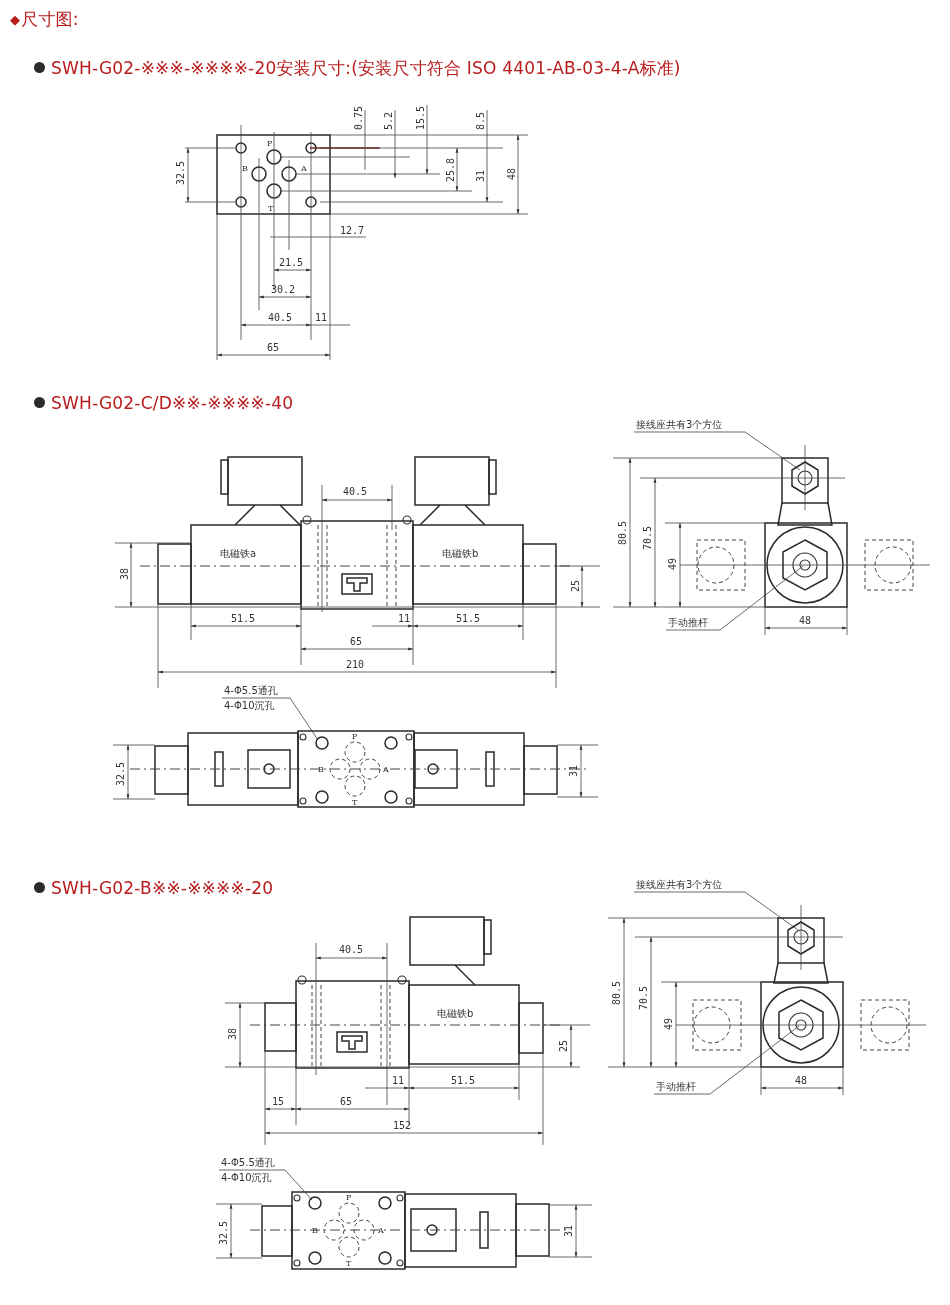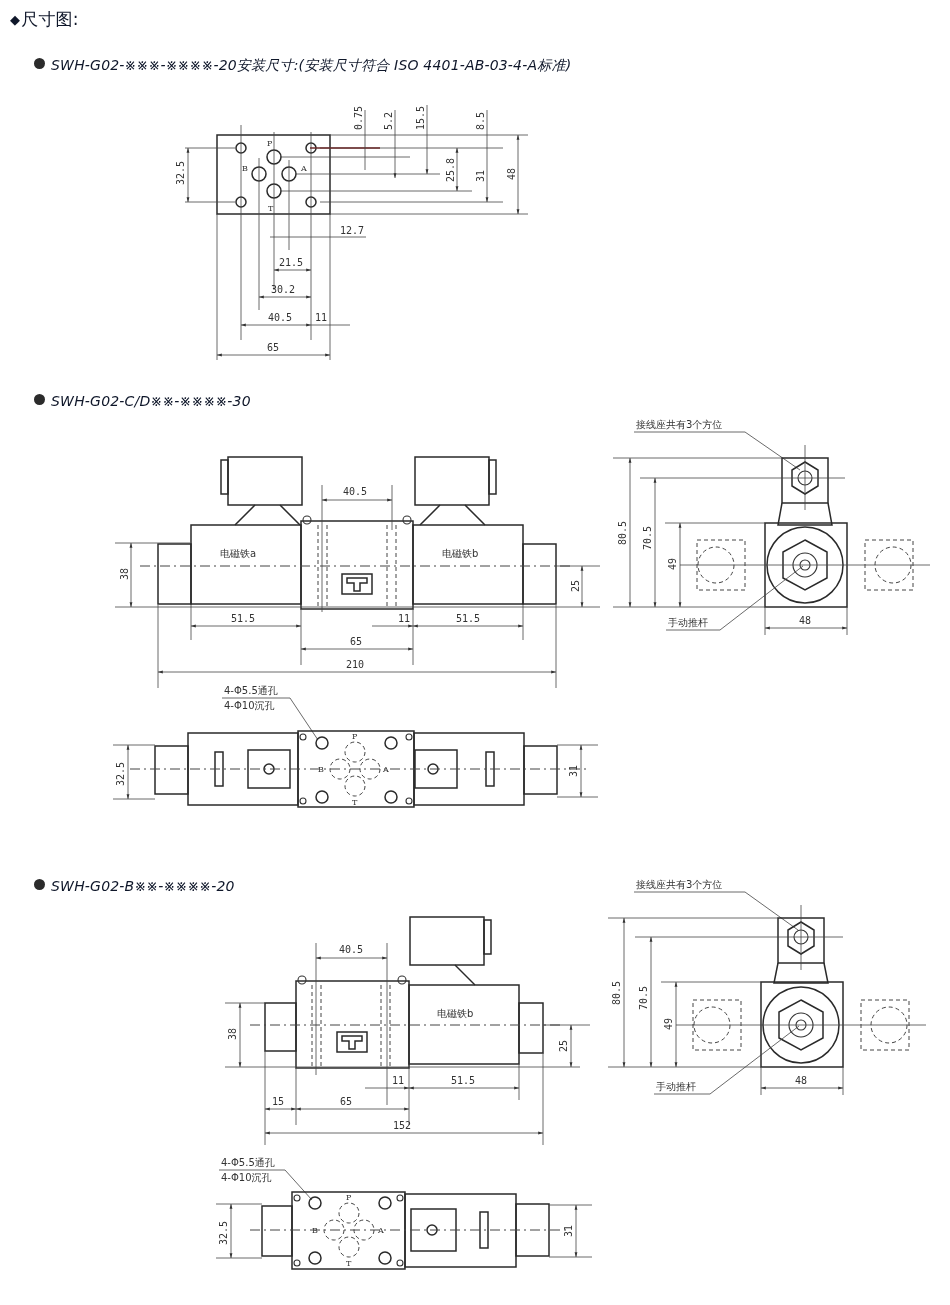--- a/index.html
+++ b/index.html
@@ -1,19 +1,19 @@
 <!DOCTYPE html>
 <html><head>
 <meta charset="utf-8">
 <style>
   html, body { margin: 0; padding: 0; background: #ffffff; }
   body { width: 950px; height: 1305px; position: relative; overflow: hidden; font-family: "DejaVu Sans", sans-serif; color: #2a2a2a; }
-  .heading { position: absolute; font-family: "DejaVu Sans", sans-serif; color: #0f172a; white-space: nowrap; letter-spacing: 0.2px; }
+  .heading { position: absolute; font-family: "DejaVu Sans", sans-serif; color: #b91c1c; white-space: nowrap; letter-spacing: 0.2px; }
   .h-main { left: 10px; top: 8px; font-size: 17px; }
-  .h-sec { font-size: 14px; font-style: italic; }
+  .h-sec { font-size: 17px; }
   .bullet { display: inline-block; width: 11px; height: 11px; border-radius: 50%; background: #2b2b2b; margin-right: 6px; vertical-align: 1px; }
   .diamond { display: inline-block; font-size: 13px; margin-right: 1px; vertical-align: 1px; }
   svg { position: absolute; left: 0; top: 0; }
   .ln { stroke: #333; stroke-width: 1.1; fill: none; }
   .thk { stroke: #2a2a2a; stroke-width: 1.5; fill: none; }
   .dash { stroke: #444; stroke-width: 1; fill: none; stroke-dasharray: 10 4 2 4; }
   .hid { stroke: #444; stroke-width: 1; fill: none; stroke-dasharray: 4 3; }
   .dim { stroke: #444; stroke-width: 0.8; fill: none; }
   .txt { font-family: "DejaVu Sans Mono", monospace; font-size: 10px; fill: #333; }
   .cn { font-family: "DejaVu Sans", sans-serif; font-size: 10px; fill: #333; }
@@ -22,21 +22,21 @@
 </head>
 <body>
 
 <div class="heading h-main">
   <span class="diamond">◆</span><span>尺寸图:</span>
 </div>
 <div class="heading h-sec" style="left:34px; top:57px;">
   <span class="bullet"></span><span>SWH-G02-※※※-※※※※-20安装尺寸:(安装尺寸符合  ISO 4401-AB-03-4-A标准)</span>
 </div>
 <div class="heading h-sec" style="left:34px; top:393px;">
-  <span class="bullet"></span><span>SWH-G02-C/D※※-※※※※-30</span>
+  <span class="bullet"></span><span>SWH-G02-C/D※※-※※※※-40</span>
 </div>
 <div class="heading h-sec" style="left:34px; top:878px;">
   <span class="bullet"></span><span>SWH-G02-B※※-※※※※-20</span>
 </div>
 
 <svg width="950" height="1305" viewBox="0 0 950 1305">
   <defs>
     <marker id="arr" viewBox="0 0 10 10" refX="10" refY="5" markerWidth="6" markerHeight="6" orient="auto-start-reverse">
       <path d="M0,2 L10,5 L0,8 z" fill="#333"></path>
     </marker>

